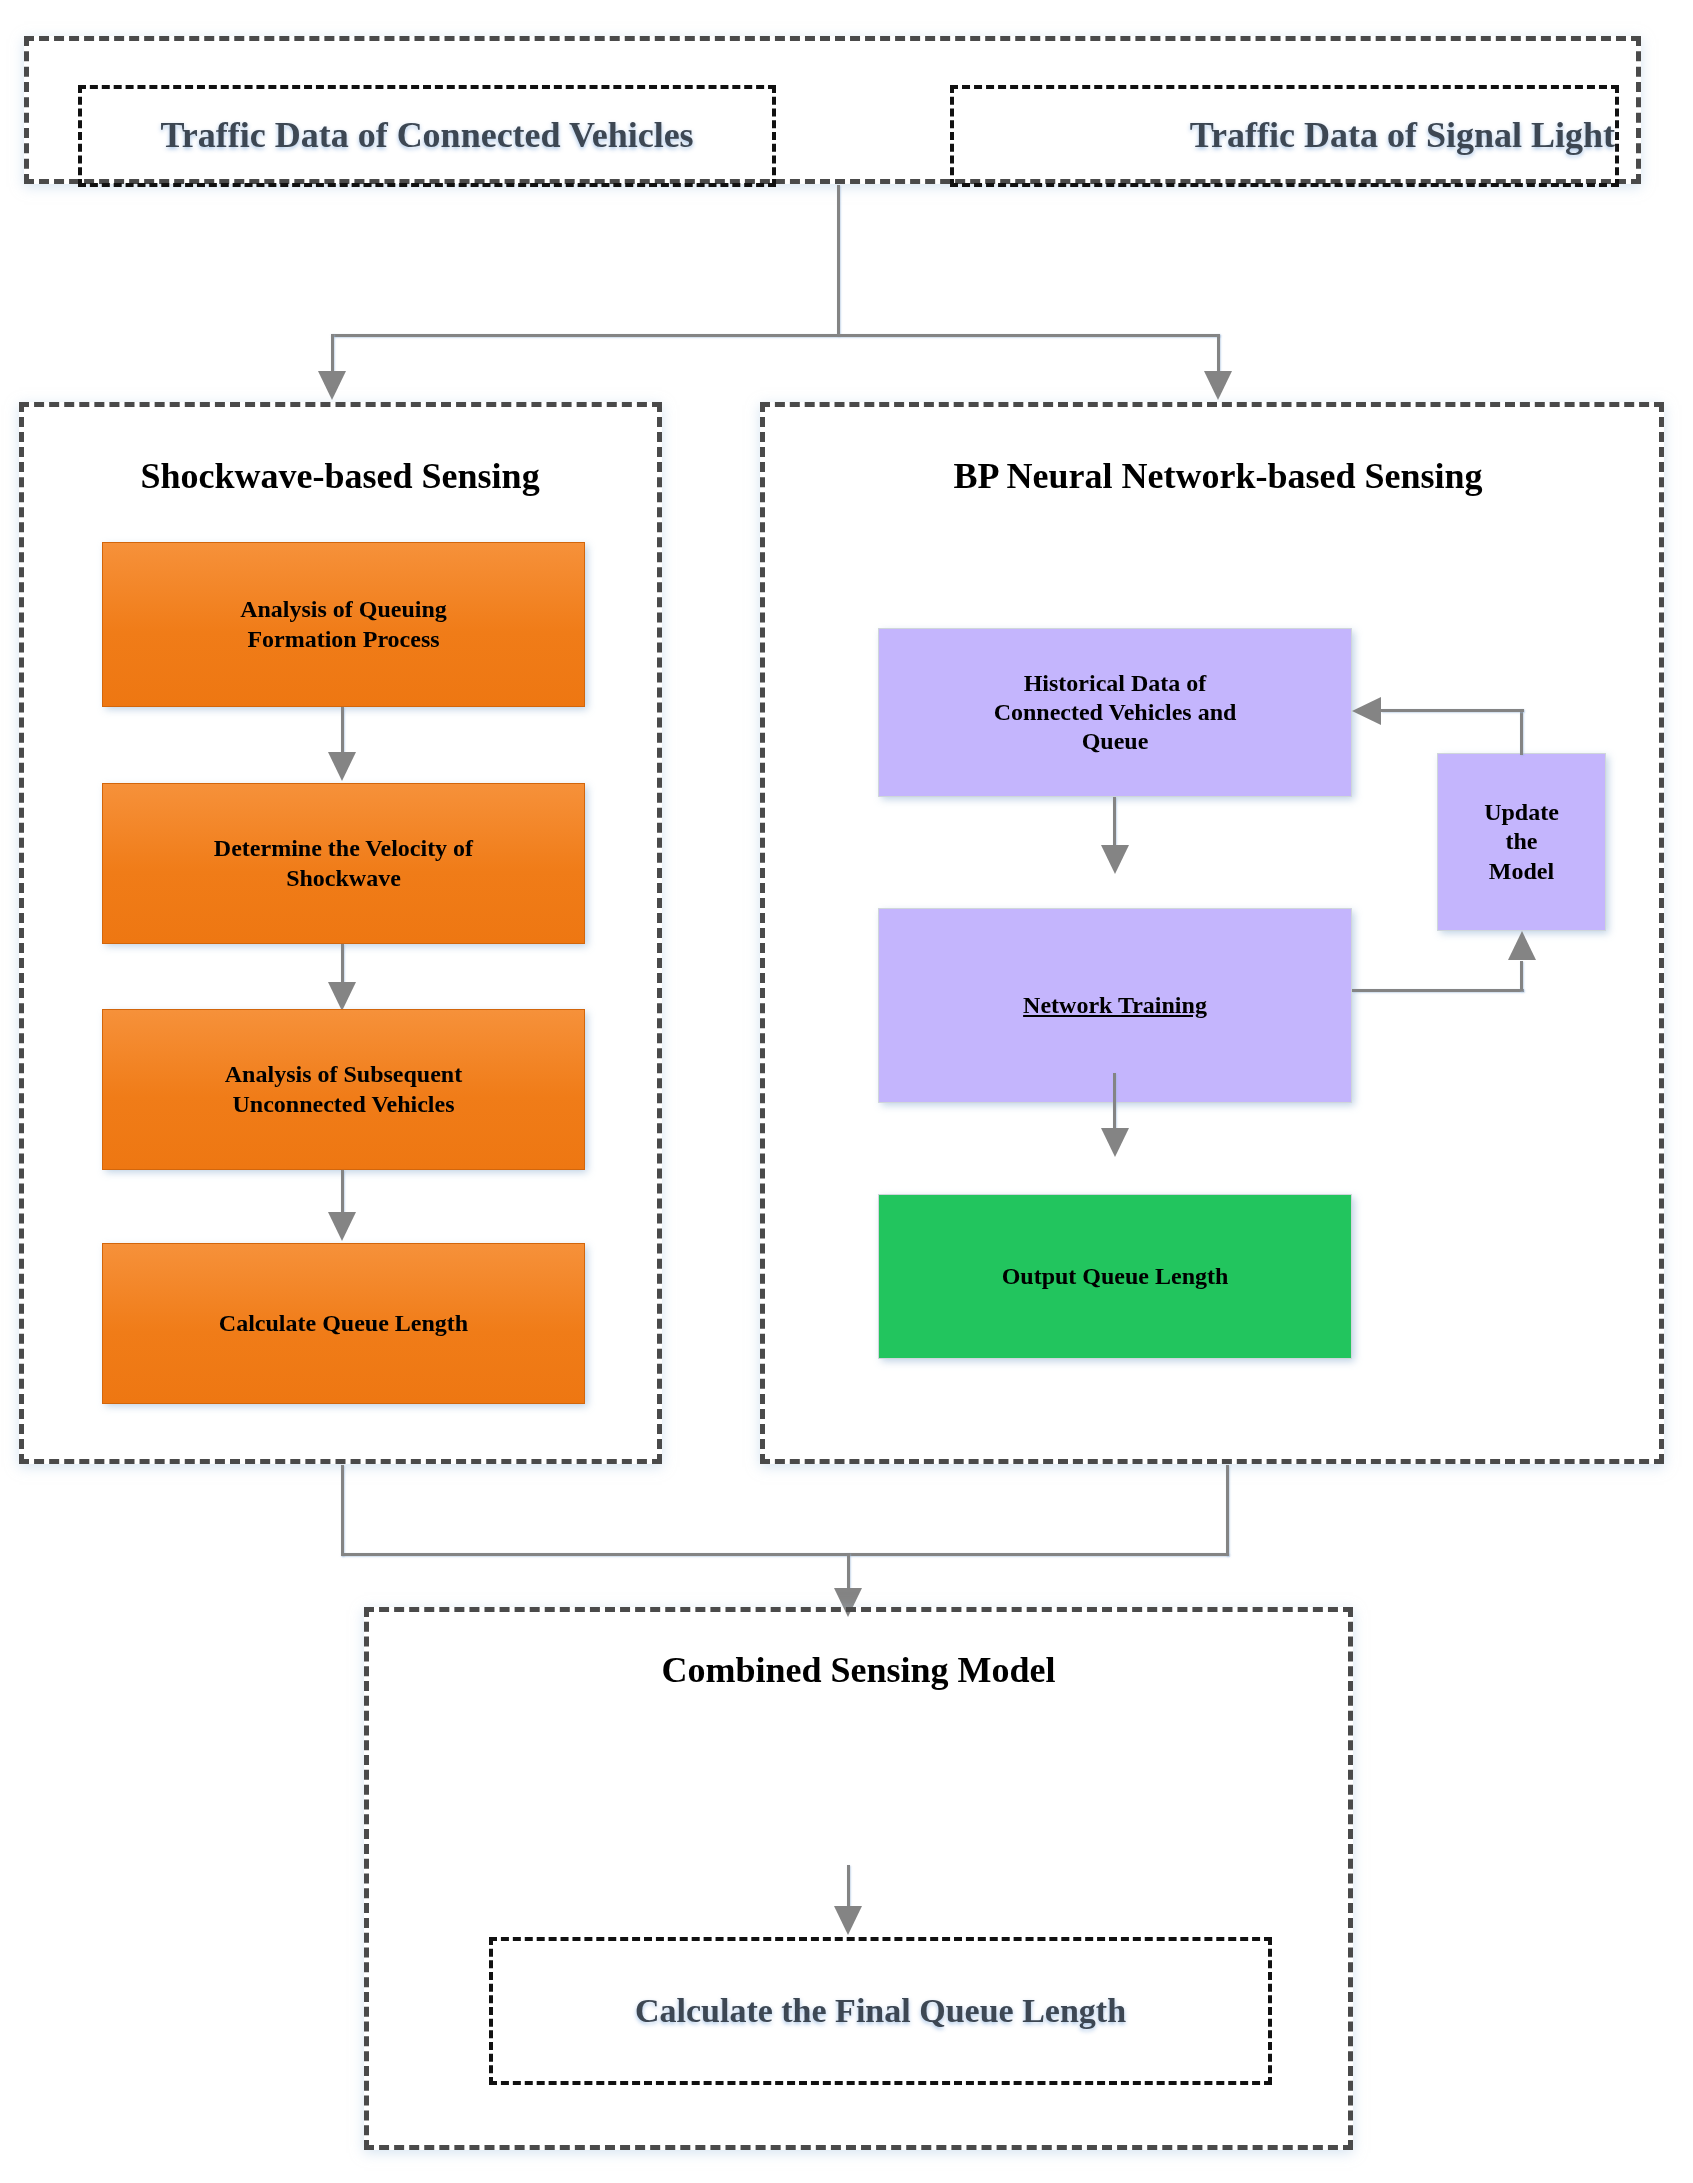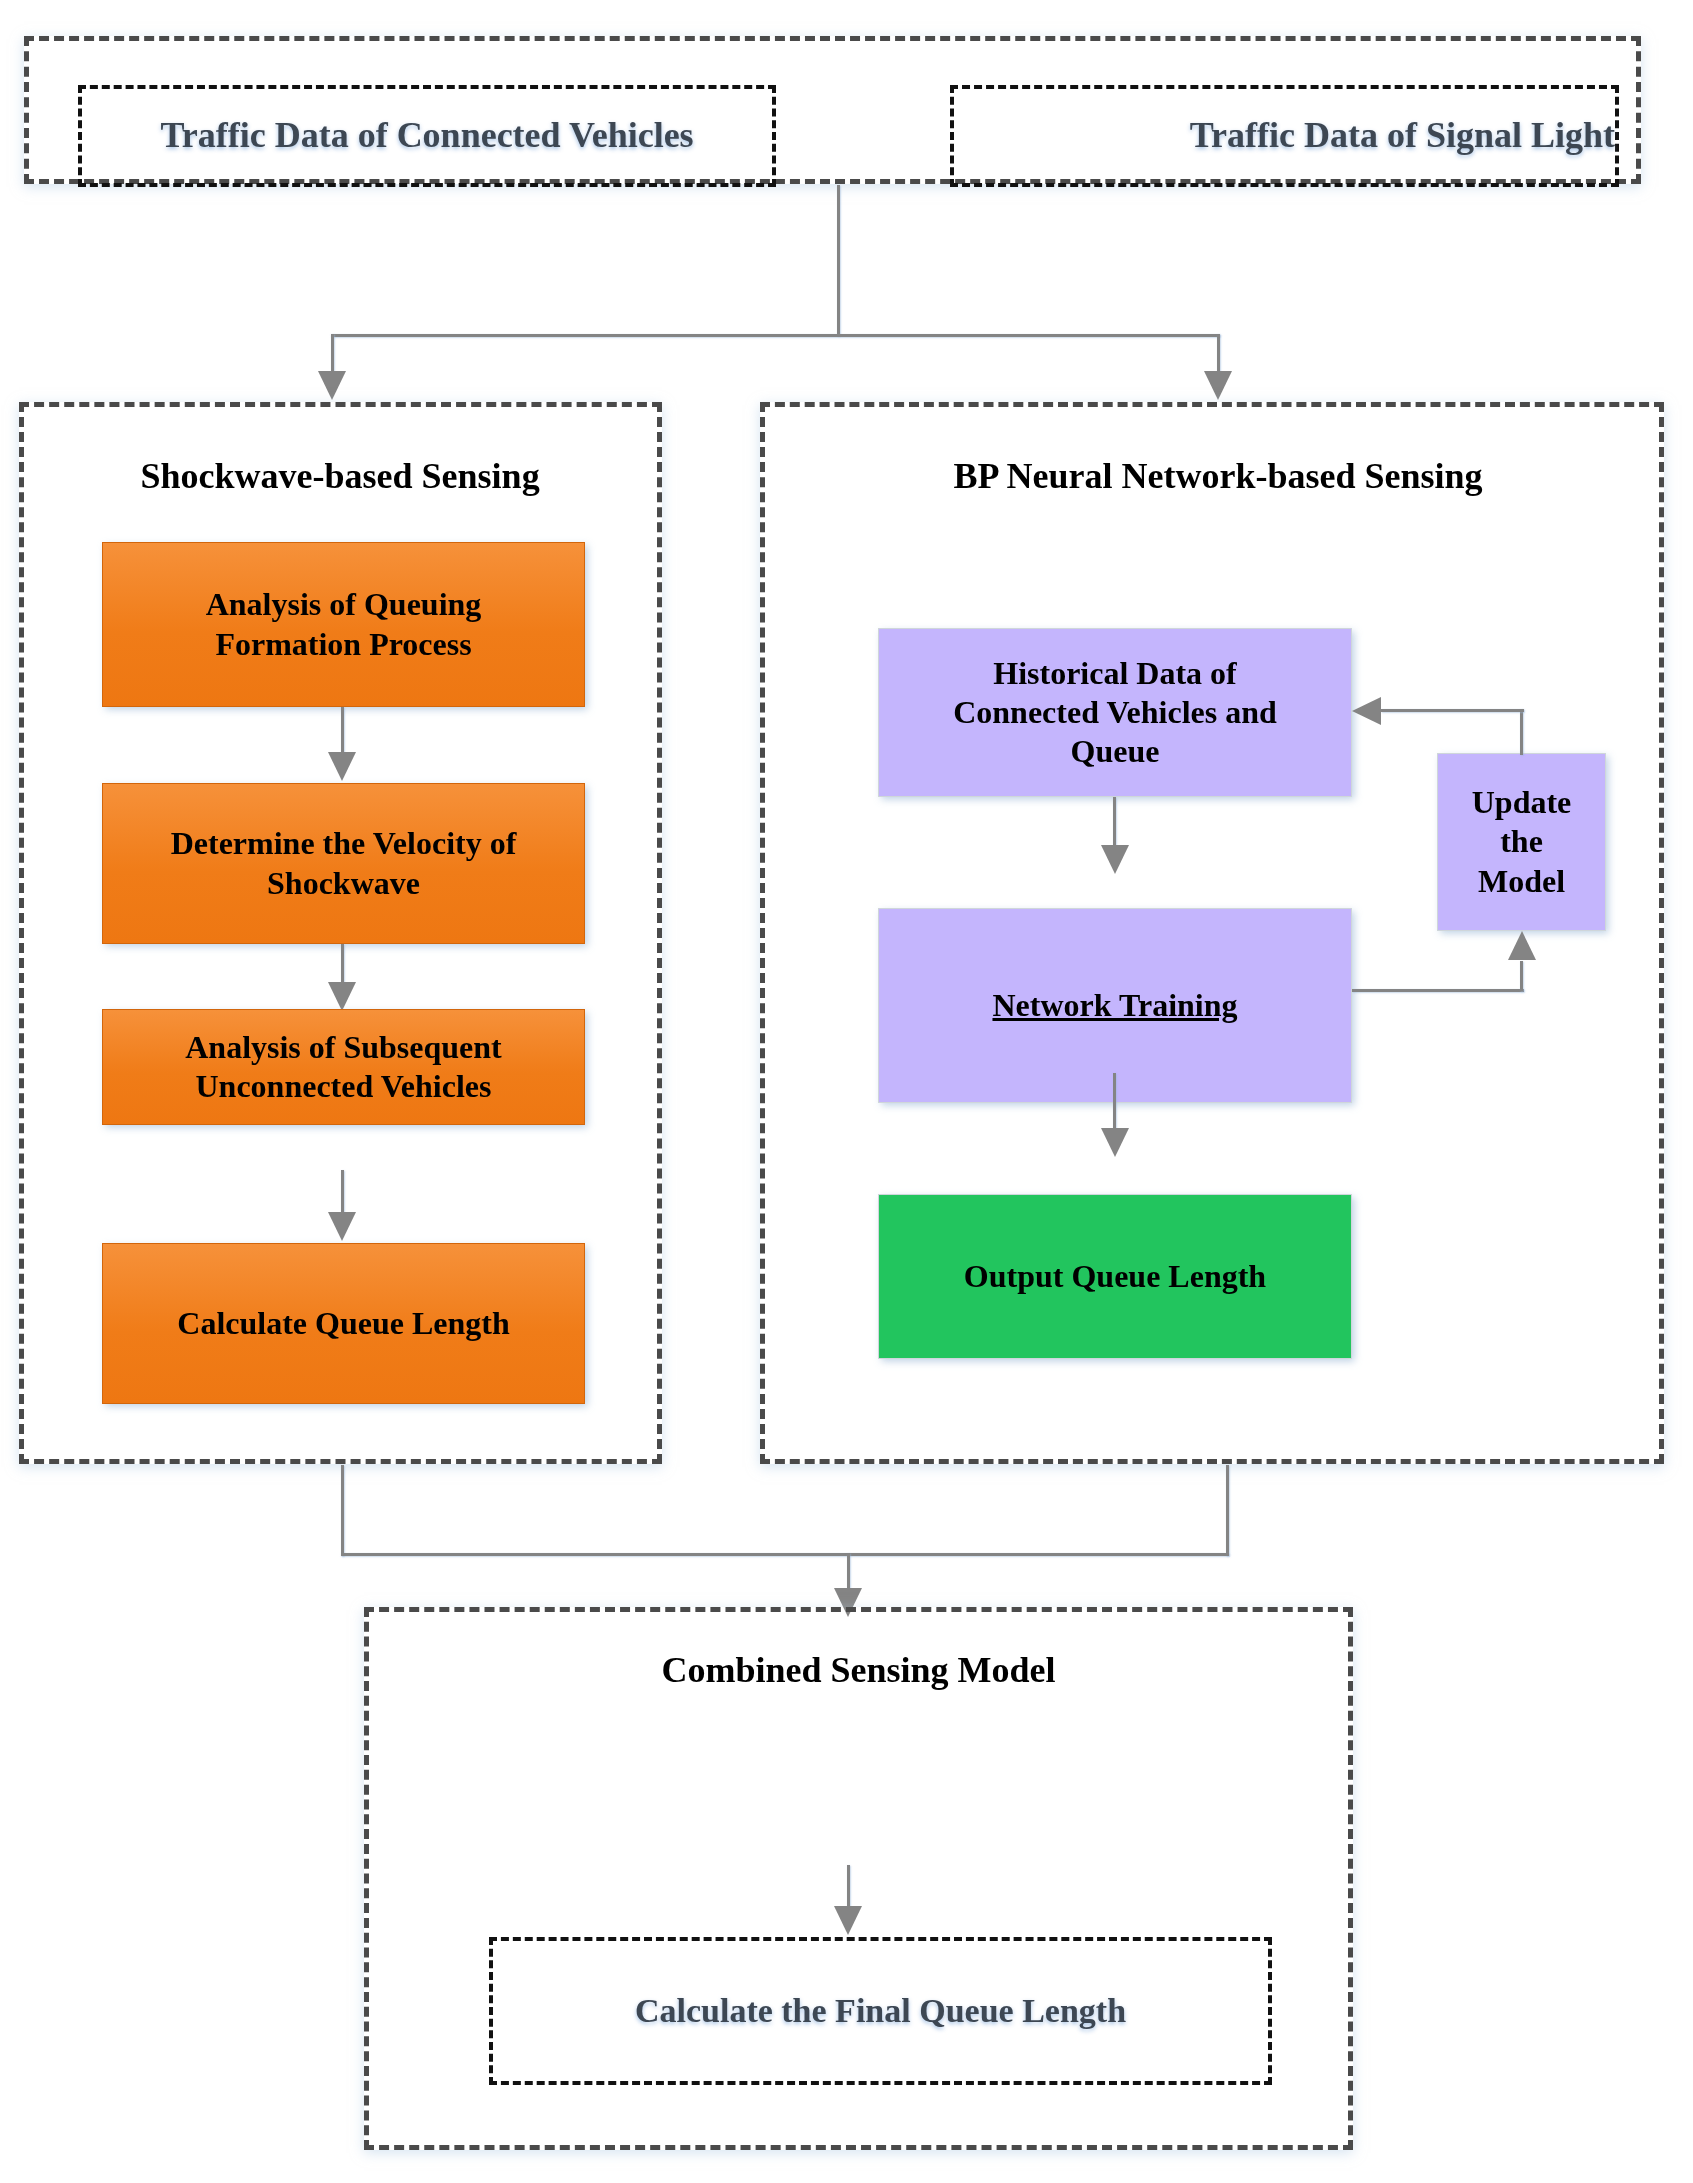--- a/index.html
+++ b/index.html
@@ -101,21 +101,21 @@
     border-right: 14.4px solid transparent;
     border-bottom: 29px solid #848484;
   }
   .arrow-left {
     position: absolute;
     width: 0; height: 0;
     border-top: 14.4px solid transparent;
     border-bottom: 14.4px solid transparent;
     border-right: 29px solid #848484;
   }
-  .fs-38 { font-size: 32px; }
+  .fs-38 { font-size: 24px; }
   .fs-40 { font-size: 34px; }
   .fs-42 { font-size: 36px; }
 </style>
 </head>
 <body>
 
 <div id="canvas">
 
   <div class="dash-group glow" style="left:24px; top:36px; width:1617px; height:148px;"></div>
 
@@ -145,21 +145,21 @@
   <div class="vline" style="left:341px; top:707px; height:51px;"></div>
   <div class="arrow-down" style="left:328px; top:752px;"></div>
 
   <div class="pbox orange fs-38" style="left:102px; top:783px; width:483px; height:161px; white-space:pre-line;">
     <span>Determine the Velocity of
 Shockwave</span>
   </div>
   <div class="vline" style="left:341px; top:944px; height:44px;"></div>
   <div class="arrow-down" style="left:328px; top:982px;"></div>
 
-  <div class="pbox orange fs-38" style="left:102px; top:1009px; width:483px; height:116px; white-space:pre-line;">
+  <div class="pbox orange fs-38" style="left:102px; top:1009px; width:483px; height:161px; white-space:pre-line;">
     <span>Analysis of Subsequent
 Unconnected Vehicles</span>
   </div>
   <div class="vline" style="left:341px; top:1170px; height:49px;"></div>
   <div class="arrow-down" style="left:328px; top:1212px;"></div>
 
   <div class="pbox orange fs-38" style="left:102px; top:1243px; width:483px; height:161px;">
     <span>Calculate Queue Length</span>
   </div>
 

